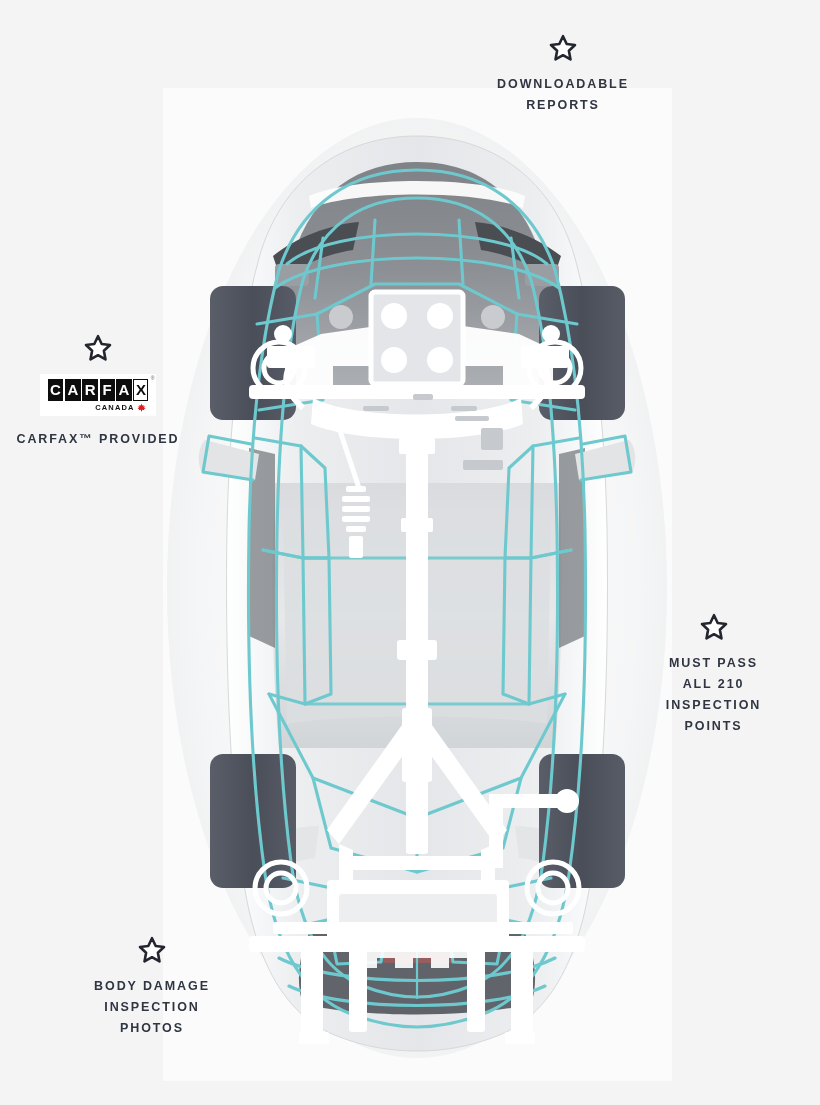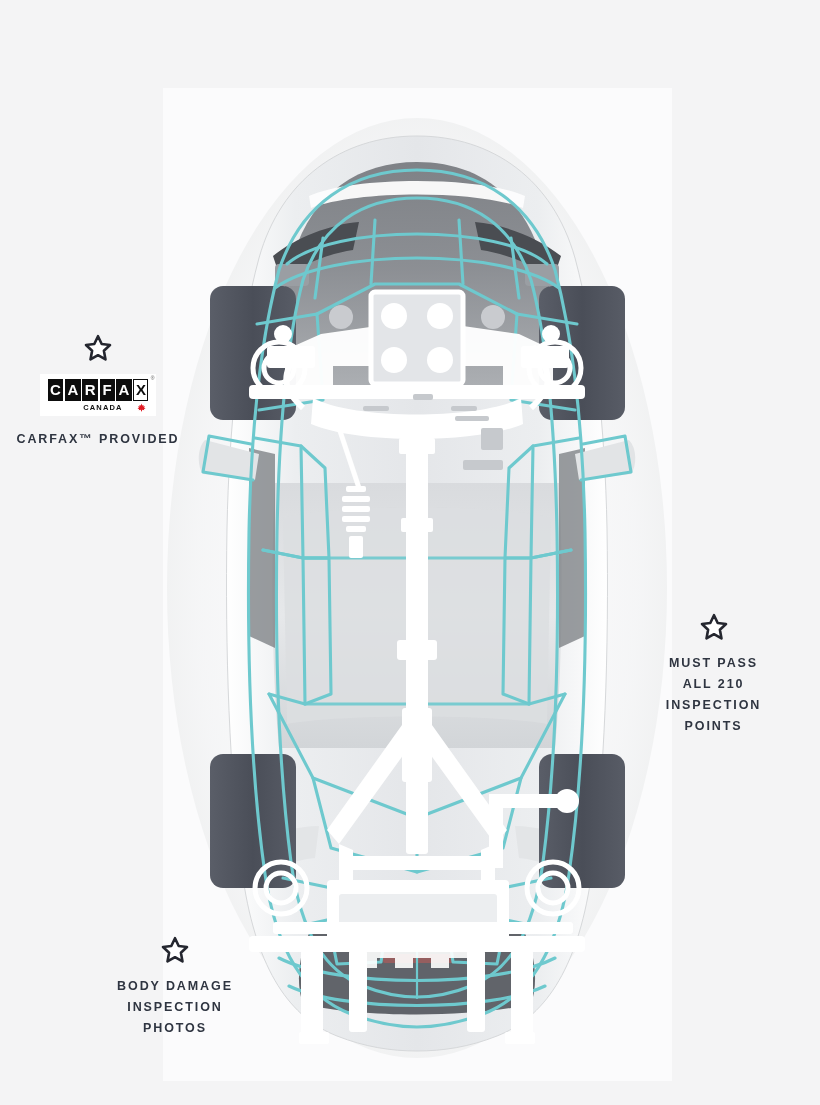--- a/index.html
+++ b/index.html
@@ -67,21 +67,21 @@
     line-height: 21px;
     text-transform: uppercase;
     white-space: pre-line;
   }
 
   
   #callout-downloadable-reports { left: 455px; top: 34px;  width: 216px; }
   #callout-video-walkaround     { left: 668px; top: 217px; width: 152px; }
   #callout-carfax-provided      { left: 0px;   top: 334px; width: 196px; }
   #callout-inspection-points    { left: 636px; top: 613px; width: 155px; }
-  #callout-body-damage          { left: 91px;  top: 936px; width: 168px; align-items: center; }
+  #callout-body-damage          { left: 68px;  top: 936px; width: 168px; align-items: center; }
 
   
   .carfax-logo {
     background: #ffffff;
     padding: 5px 8px 4px 8px;
     margin-bottom: 13px;
     display: inline-block;
     position: relative;
   }
   .carfax-logo .cf-row {
@@ -112,21 +112,21 @@
     right: 2px;
     top: 2px;
     font-size: 5px;
     color: #555;
     line-height: 1;
   }
   .carfax-logo .cf-sub {
     display: flex;
     align-items: center;
     justify-content: flex-end;
-    gap: 15px;
+    gap: 3px;
     margin-top: 2px;
     padding-right: 2px;
   }
   .carfax-logo .cf-sub-text {
     font-size: 7.5px;
     font-weight: bold;
     letter-spacing: 1.1px;
     color: #111;
     line-height: 1;
   }
@@ -382,20 +382,29 @@
         <rect x="250" y="306" width="20" height="6" rx="2"></rect>
         <rect x="288" y="318" width="26" height="5" rx="2"></rect>
         <rect x="292" y="328" width="34" height="5" rx="2"></rect>
         <rect x="200" y="318" width="26" height="5" rx="2"></rect>
         <rect x="318" y="340" width="22" height="22" rx="2"></rect>
         <rect x="300" y="372" width="40" height="10" rx="2"></rect>
       </g>
     </svg>
   </div>
 
+  <div class="callout" id="callout-downloadable-reports">
+    <span class="star-wrap">
+      <svg width="30" height="29" viewBox="0 0 30 29" aria-hidden="true">
+        <path d="M15 2.2 L18.7 10 L27 11 L20.9 16.8 L22.5 25.4 L15 21.2 L7.5 25.4 L9.1 16.8 L3 11 L11.3 10 Z" fill="#ffffff" stroke="#24262f" stroke-width="2.6" stroke-linejoin="round"></path>
+      </svg>
+    </span>
+    <div class="label">DOWNLOADABLE
+REPORTS</div>
+  </div>
 
 
   <div class="callout" id="callout-carfax-provided">
     <span class="star-wrap">
       <svg width="30" height="29" viewBox="0 0 30 29" aria-hidden="true">
         <path d="M15 2.2 L18.7 10 L27 11 L20.9 16.8 L22.5 25.4 L15 21.2 L7.5 25.4 L9.1 16.8 L3 11 L11.3 10 Z" fill="#ffffff" stroke="#24262f" stroke-width="2.6" stroke-linejoin="round"></path>
       </svg>
     </span>
 
     <div class="carfax-logo">

